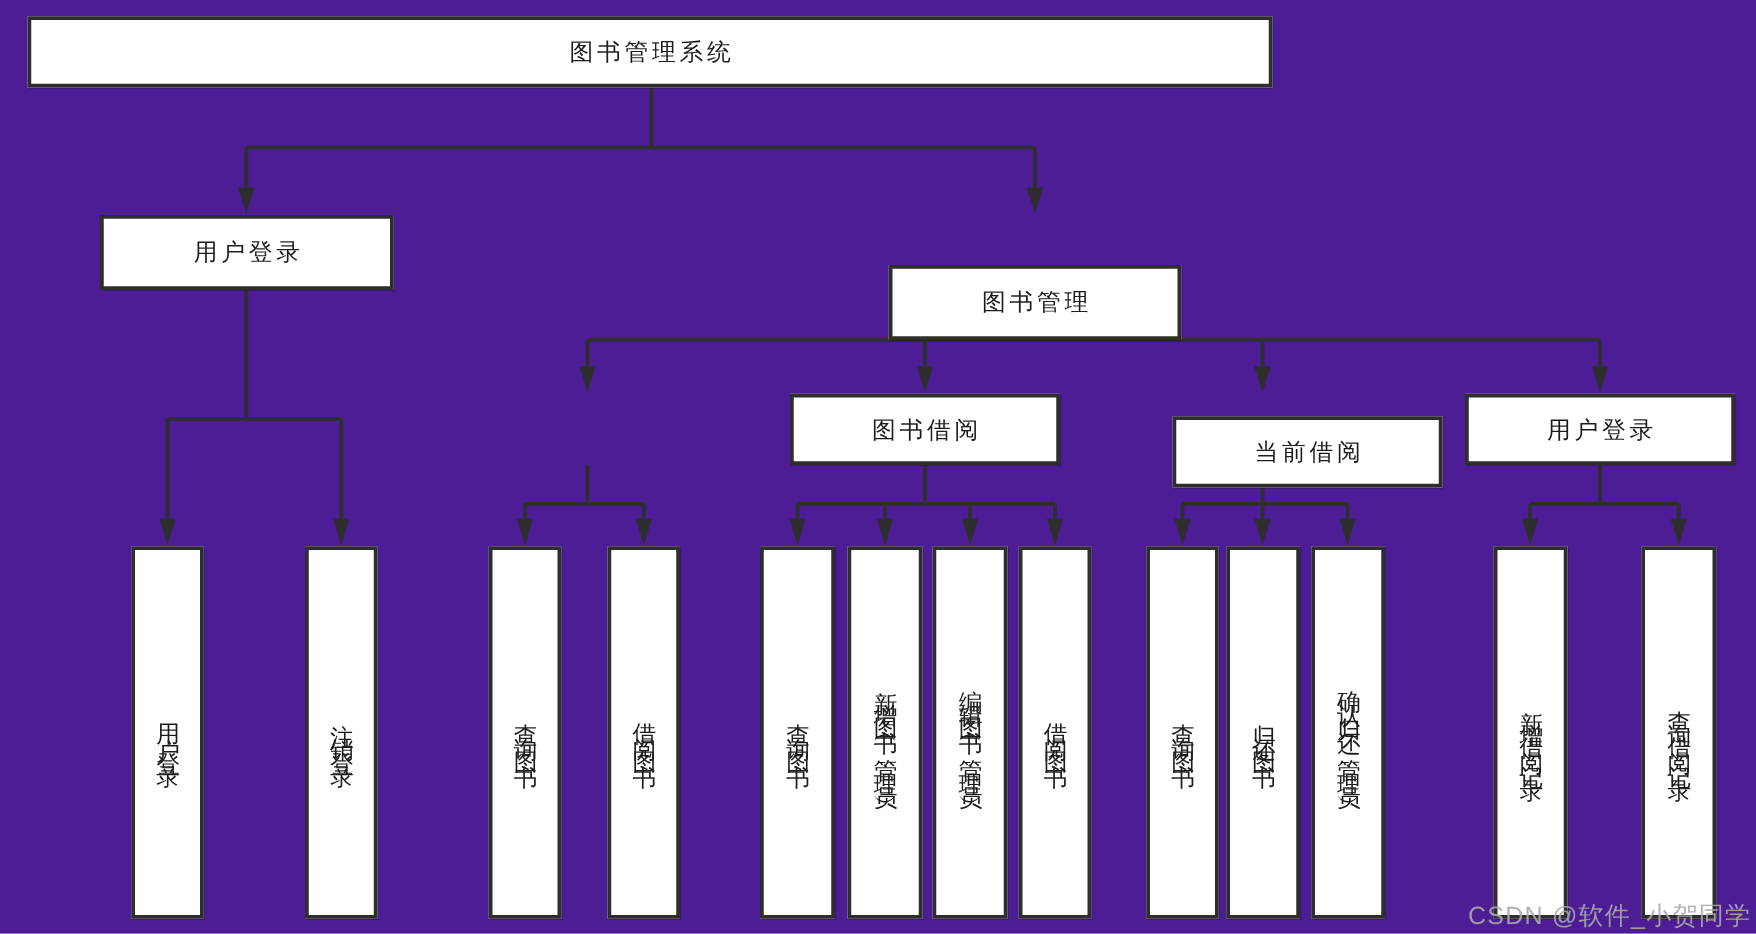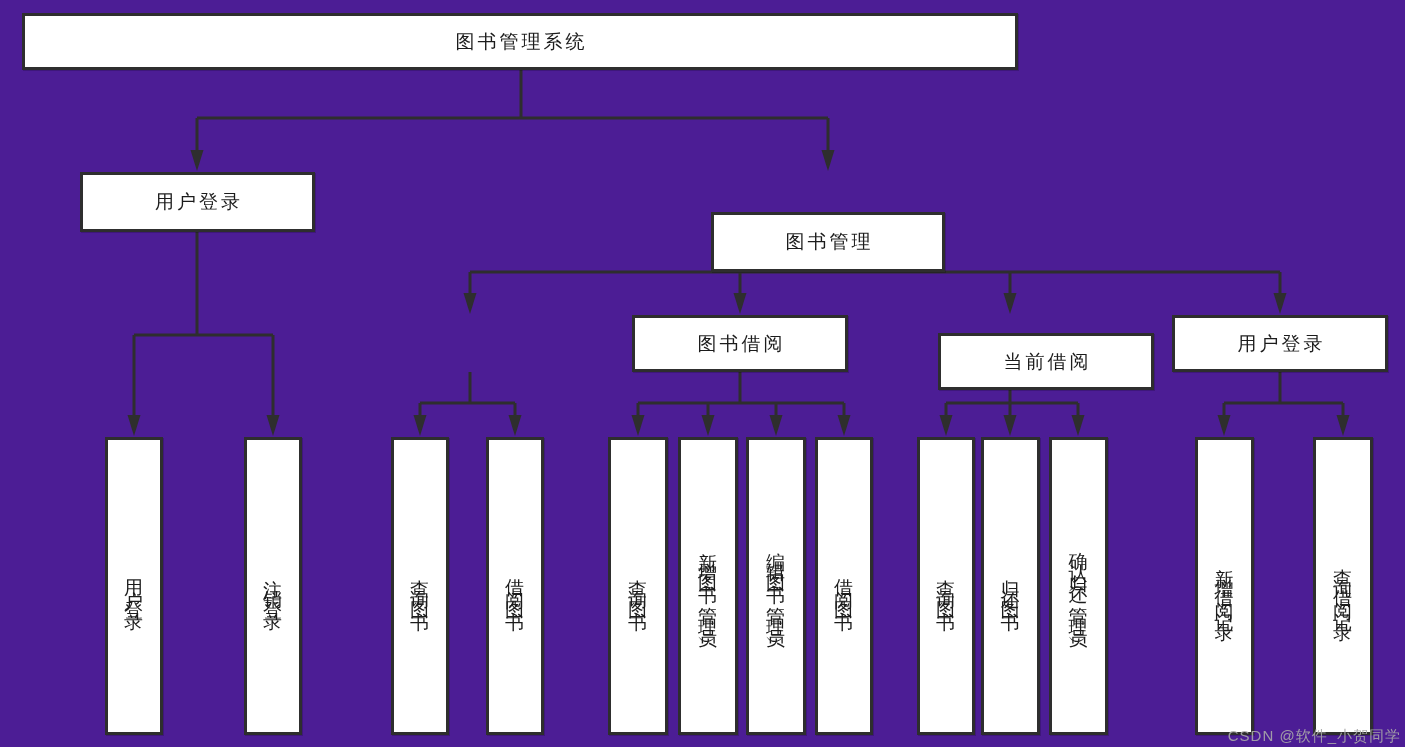--- a/index.html
+++ b/index.html
@@ -58,21 +58,21 @@
   .n-leaf-cb-query   { left: 917px;  top: 437px; width: 58px; height: 298px; }
   .n-leaf-cb-return  { left: 981px;  top: 437px; width: 59px; height: 298px; }
   .n-leaf-cb-confirm { left: 1049px; top: 437px; width: 59px; height: 298px; }
   .n-leaf-br-add     { left: 1195px; top: 437px; width: 59px; height: 298px; }
   .n-leaf-br-query   { left: 1313px; top: 437px; width: 60px; height: 298px; }
   .watermark {
     position: absolute;
     right: 4px;
     bottom: 1px;
     color: #a9a9a9;
-    font-size: 15px;
+    font-size: 20px;
     letter-spacing: 1px;
     opacity: 0.9;
   }
 </style>
 </head>
 <body>
 
 <div class="canvas">
 
   <svg class="connectors" viewBox="0 0 1405 747" xmlns="http://www.w3.org/2000/svg">

